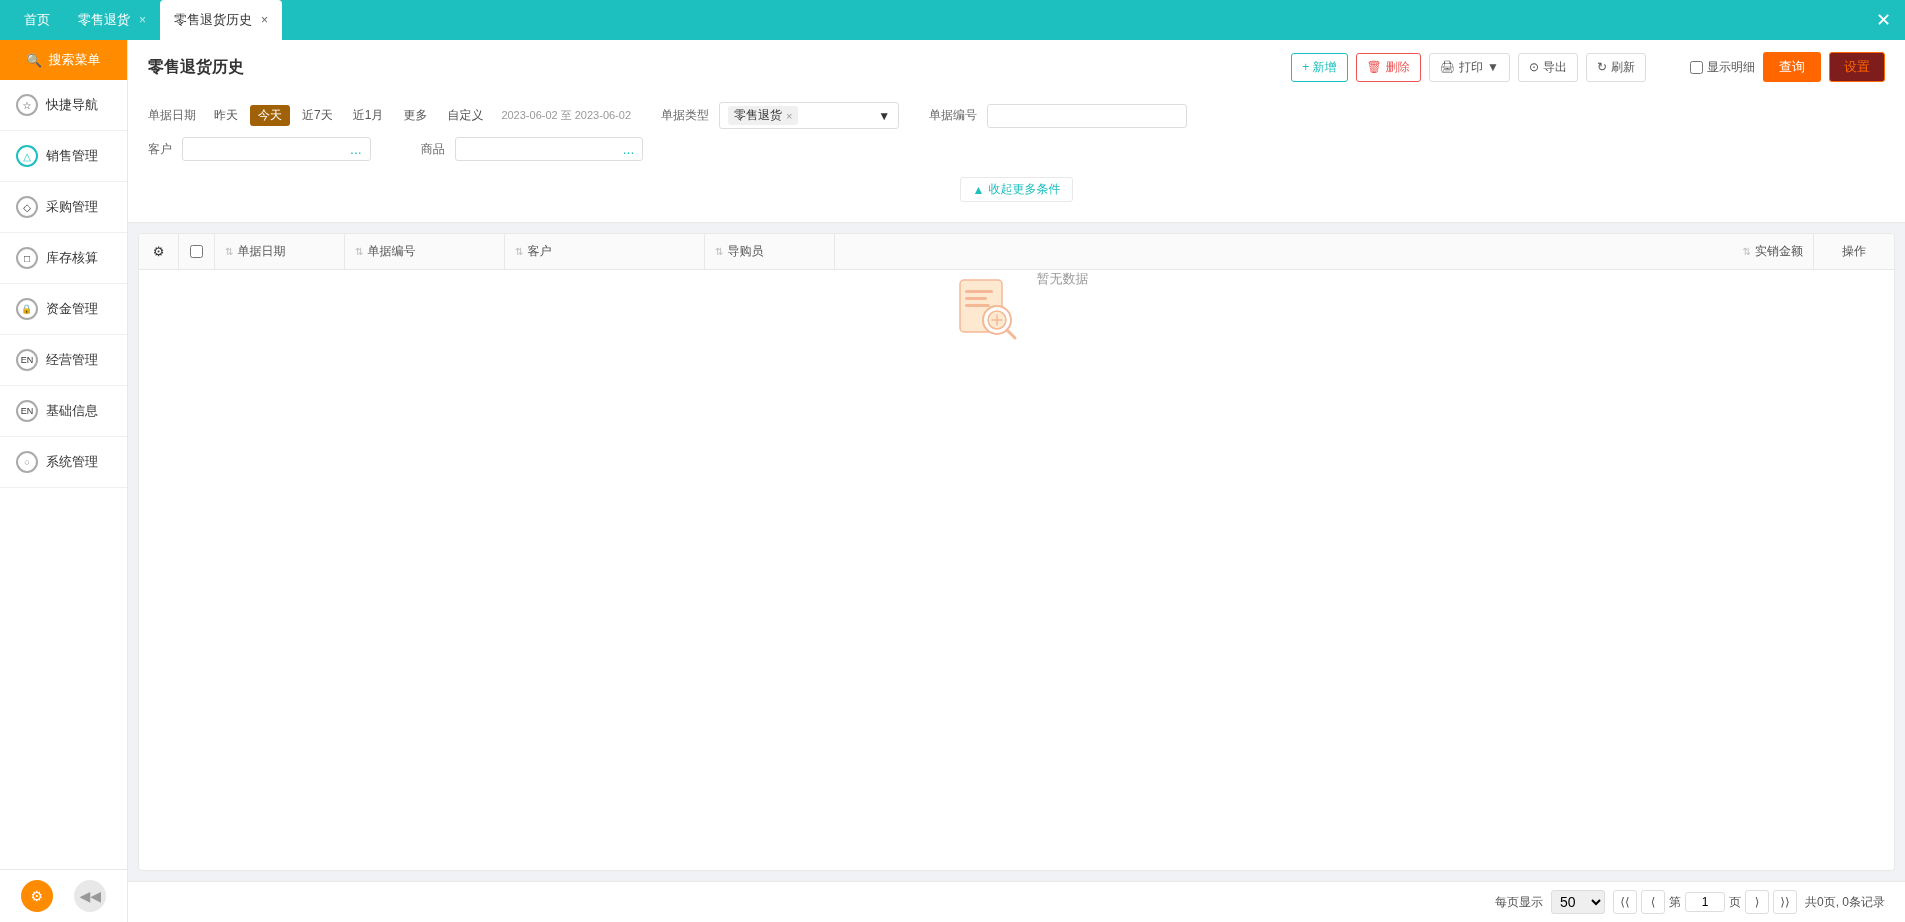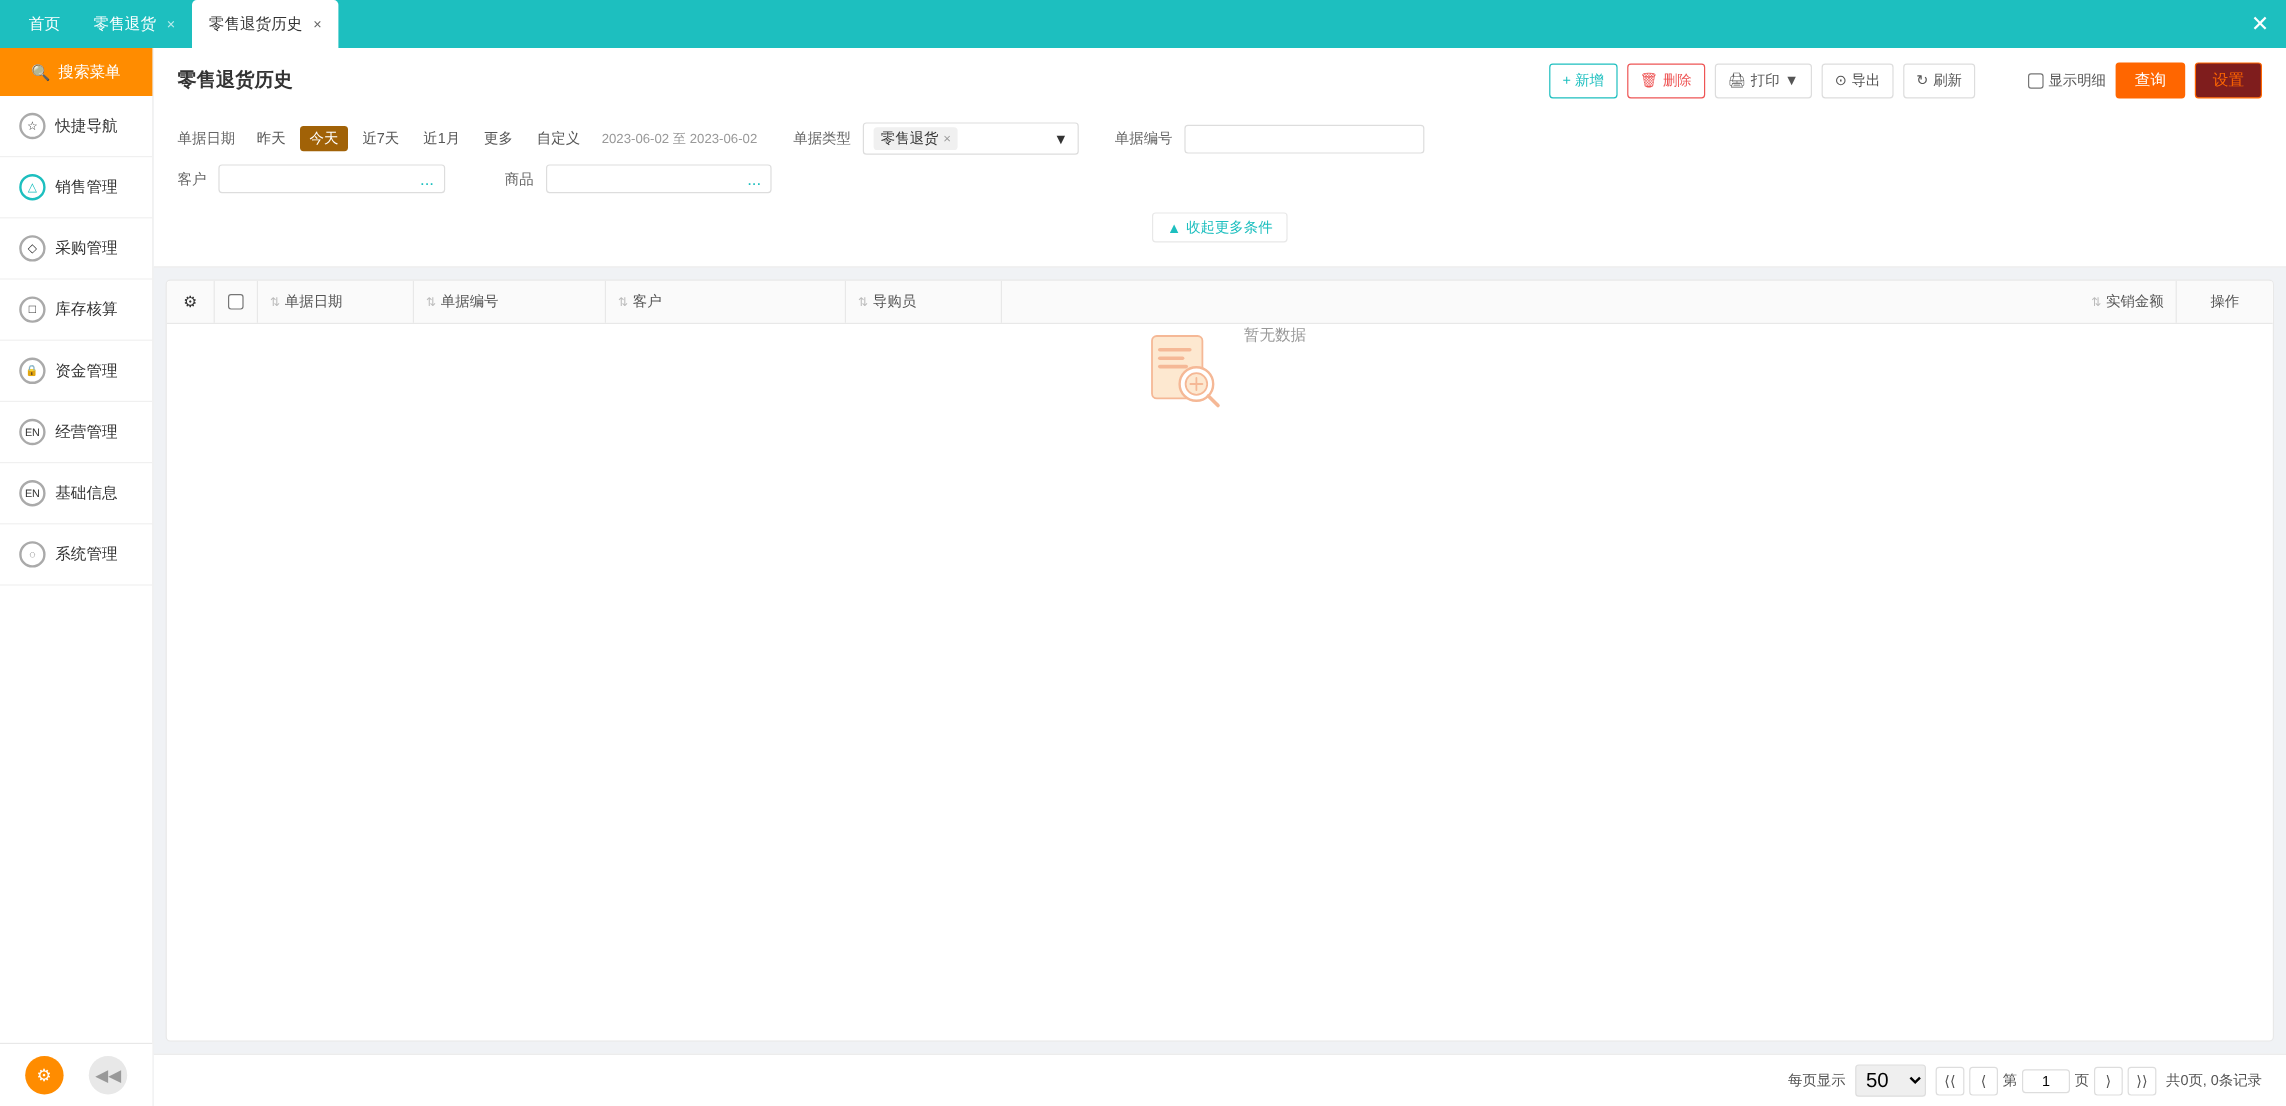--- a/index.html
+++ b/index.html
@@ -388,21 +388,21 @@
       border-top: 1px solid #e8e8e8;
       gap: 8px;
       font-size: 12px;
       color: #555;
       flex-shrink: 0;
     }
     .pagination-bar select {
       border: 1px solid #ddd;
       border-radius: 3px;
       padding: 2px 4px;
-      font-size: 17px;
+      font-size: 14px;
     }
     .page-nav {
       display: flex;
       align-items: center;
       gap: 4px;
     }
     .page-nav-btn {
       width: 24px;
       height: 24px;
       border: 1px solid #ddd;

